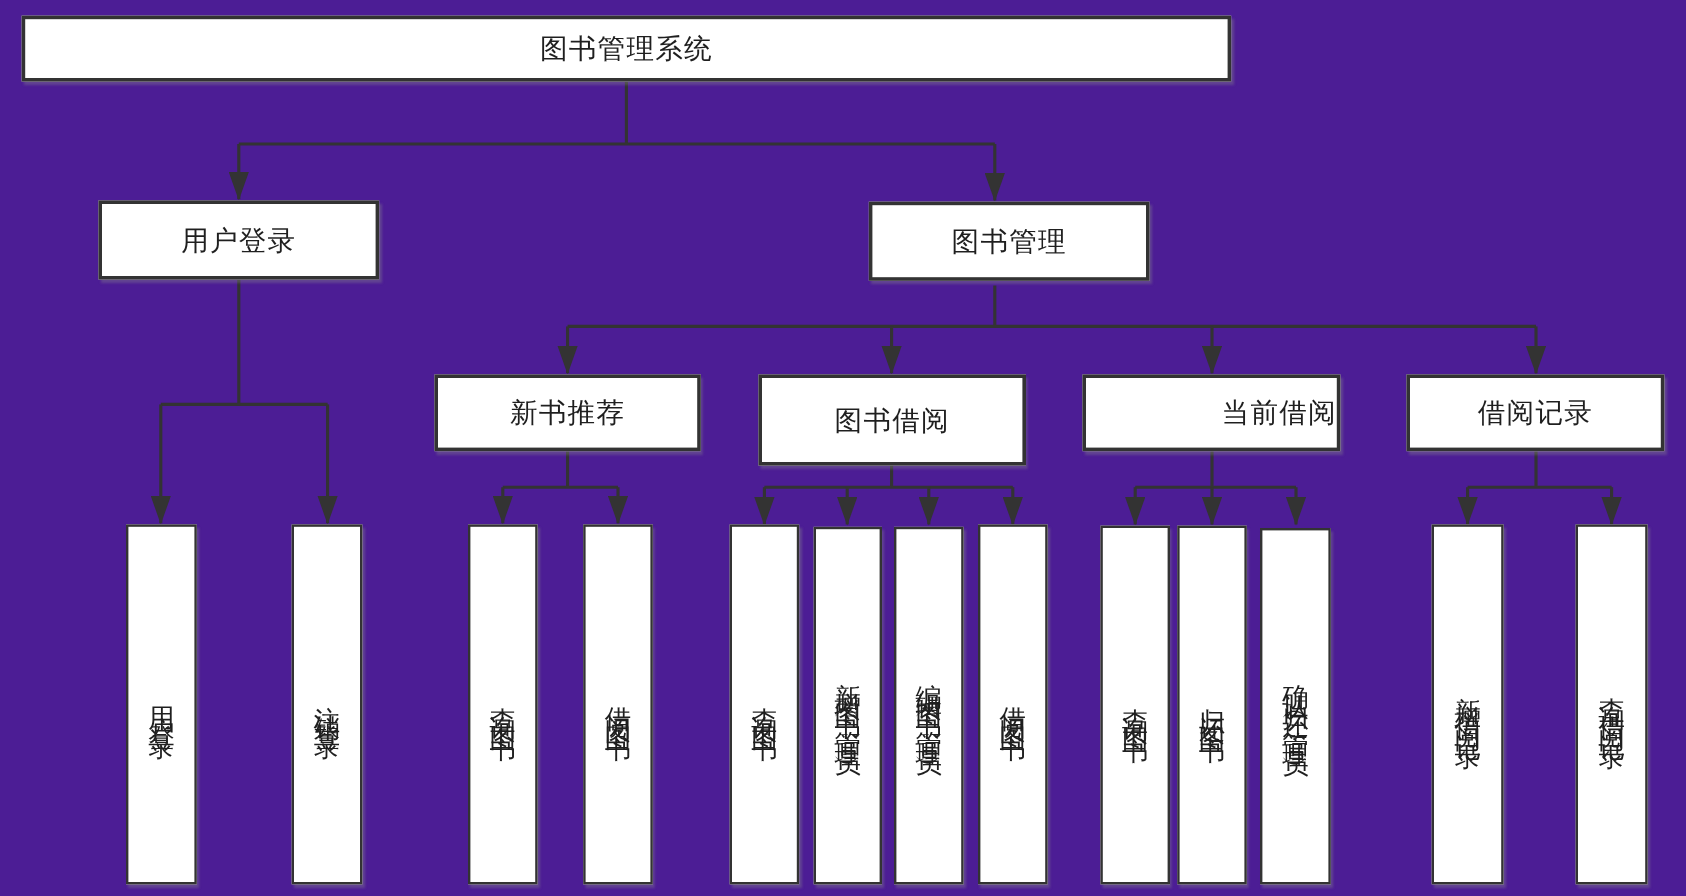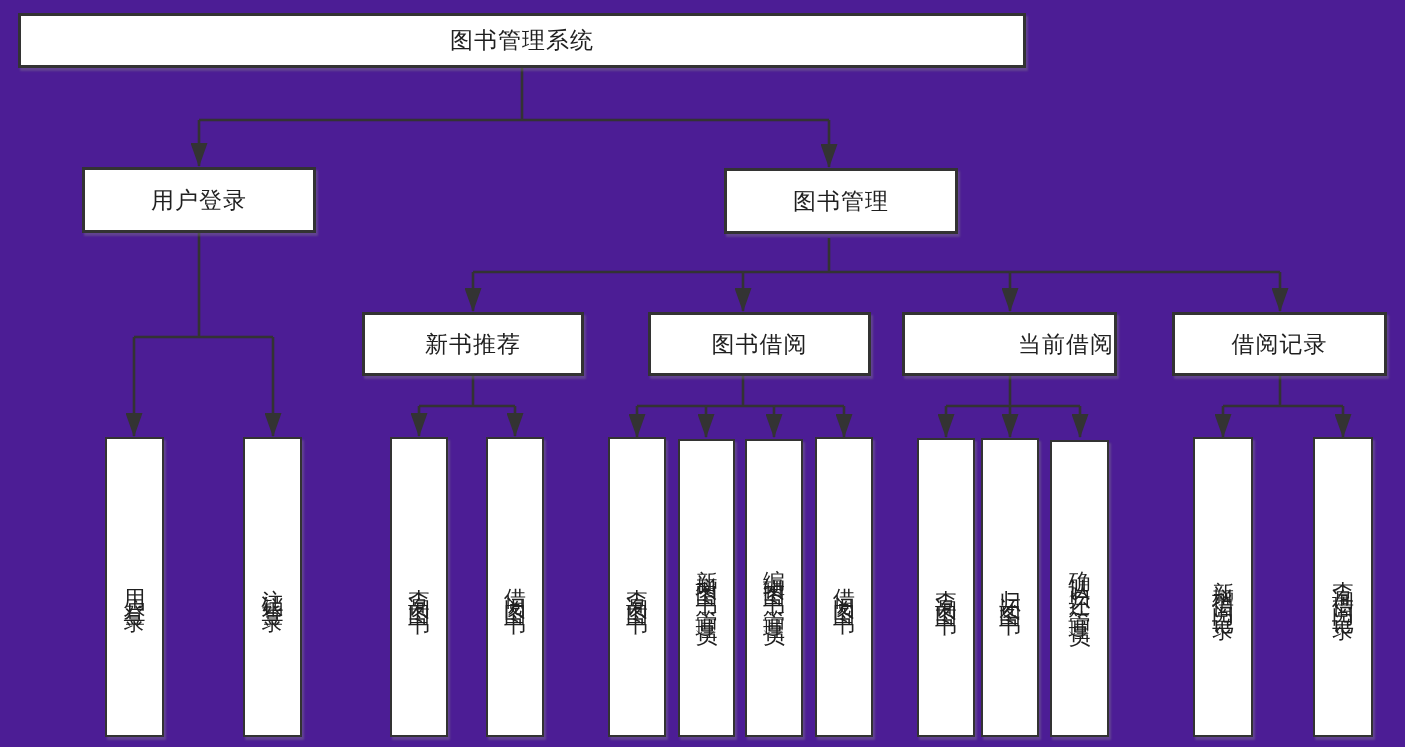--- a/index.html
+++ b/index.html
@@ -89,21 +89,21 @@
   <div class="box" style="left:82px;top:167px;width:234px;height:66px;">
     <span class="hlabel">用户登录</span>
   </div>
   <div class="box" style="left:712px;top:168px;width:234px;height:66px;margin-left:12px;">
     <span class="hlabel">图书管理</span>
   </div>
 
   <div class="box" style="left:362px;top:312px;width:222px;height:64px;text-align:center;">
     <span class="hlabel">新书推荐</span>
   </div>
-  <div class="box" style="left:632px;top:312px;width:223px;height:64px;margin-left:16px;">
+  <div class="box" style="left:632px;top:312px;width:223px;height:76px;">
     <span class="hlabel">图书借阅</span>
   </div>
   <div class="box" style="left:902px;top:312px;width:215px;height:64px;justify-content:flex-end;">
     <span class="hlabel">当前借阅</span>
   </div>
   <div class="box" style="left:1172px;top:312px;width:215px;height:64px;">
     <span class="hlabel">借阅记录</span>
   </div>
 
   <div class="box leaf" style="left:105px;top:437px;width:59px;height:300px;">

